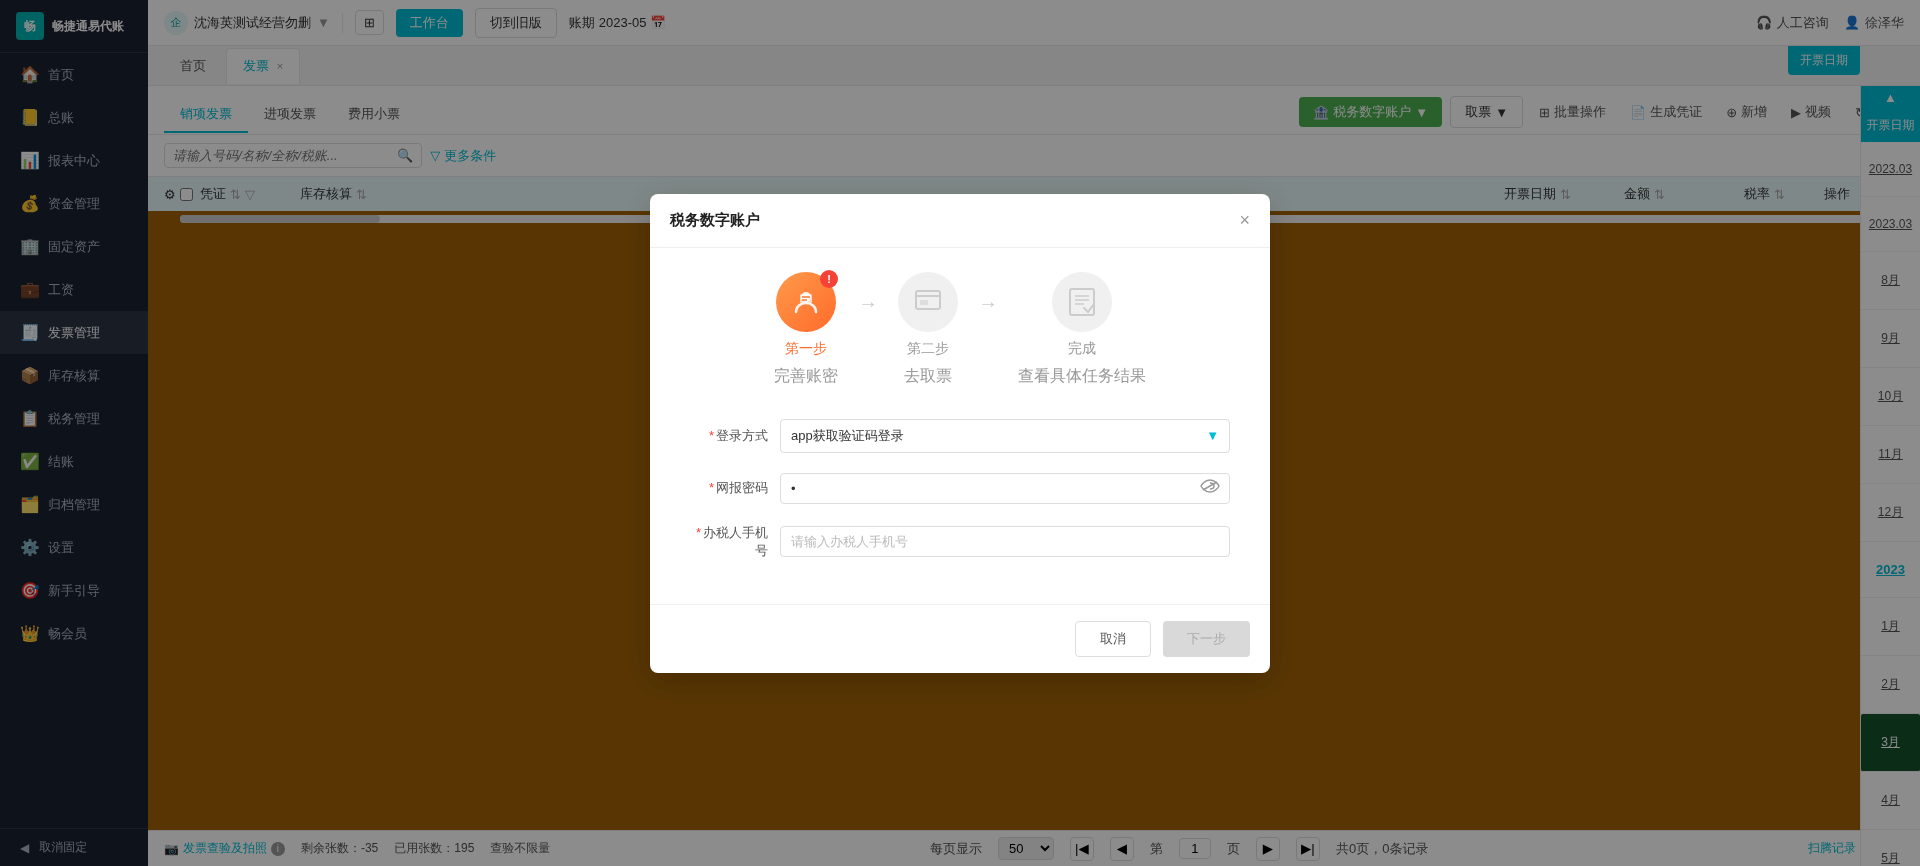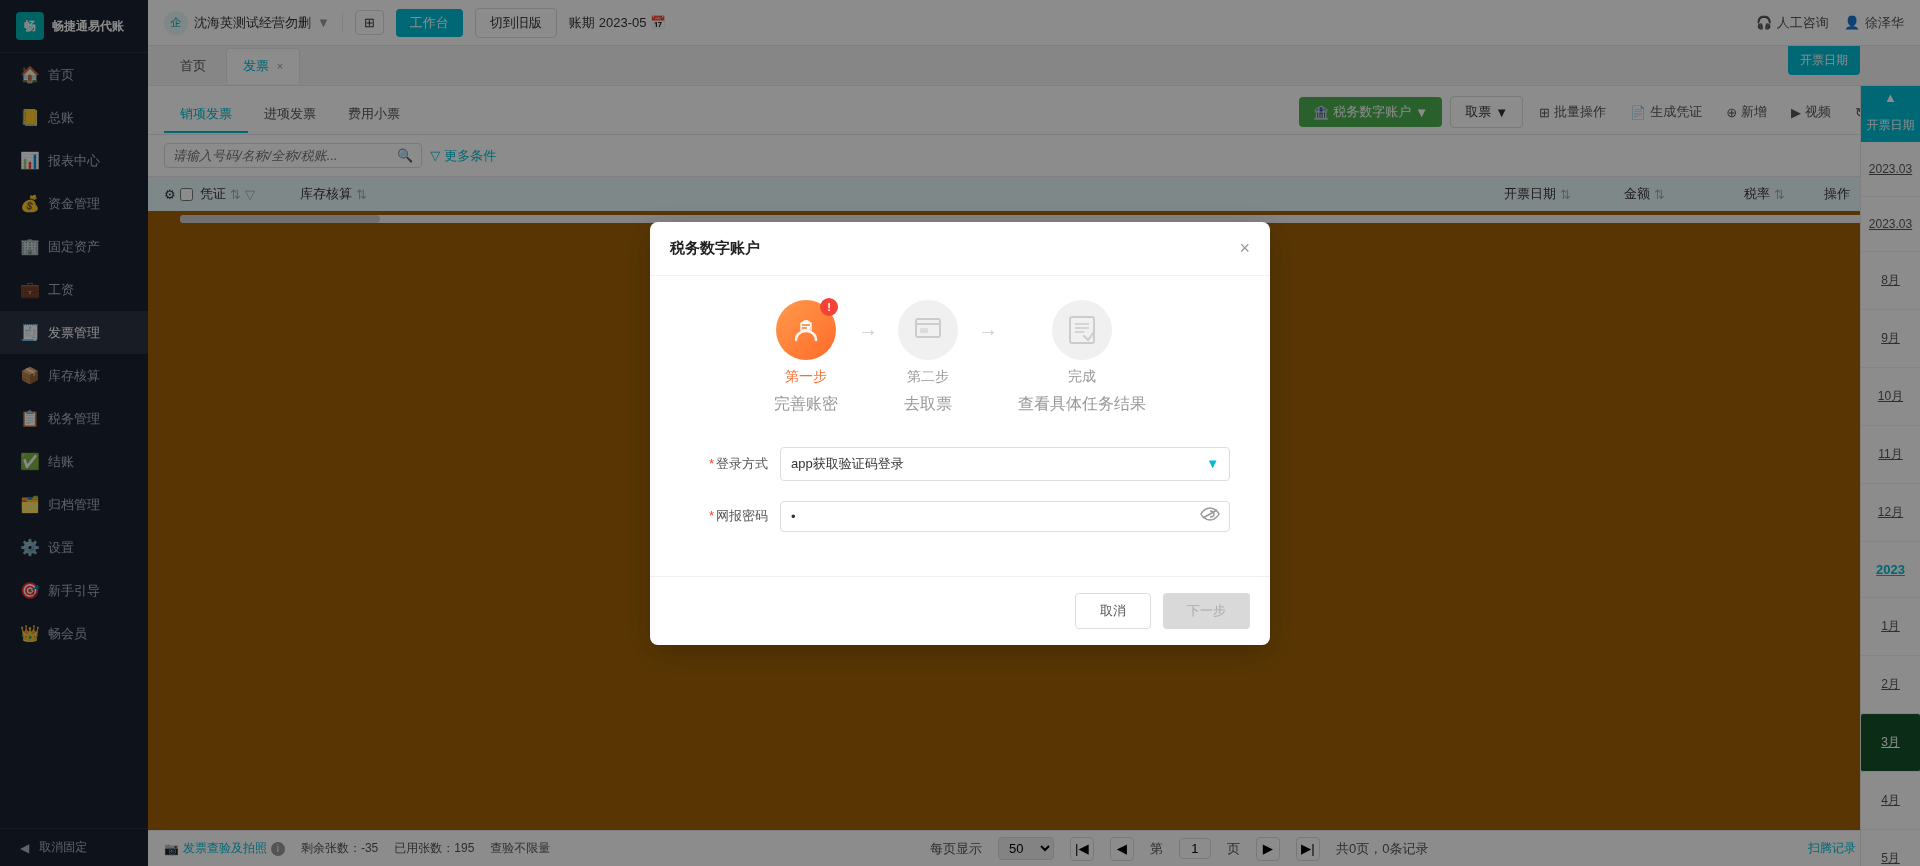--- a/index.html
+++ b/index.html
@@ -483,20 +483,26 @@
               <svg width="20" height="14" viewBox="0 0 20 14" fill="none">
                 <path d="M1 7C1 7 4 1 10 1C16 1 19 7 19 7C19 7 16 13 10 13C4 13 1 7 1 7Z" stroke="#999" stroke-width="1.5" fill="none"></path>
                 <path d="M10 4 Q14 4 14 7 Q14 10 10 10" stroke="#999" stroke-width="1.5" fill="none"></path>
                 <line x1="3" y1="11" x2="17" y2="3" stroke="#999" stroke-width="1.5"></line>
               </svg>
             </span>
           </div>
         </div>
       </div>
 
+      <div class="form-row">
+        <label class="form-label form-label-required">办税人手机号</label>
+        <div class="form-control">
+          <input type="text" class="form-input" placeholder="请输入办税人手机号" style="">
+        </div>
+      </div>
     </div>
 
     <div class="modal-footer">
       <button class="btn-cancel">取消</button>
       <button class="btn-next disabled">下一步</button>
     </div>
   </div>
 </div>
 
 </body></html>

